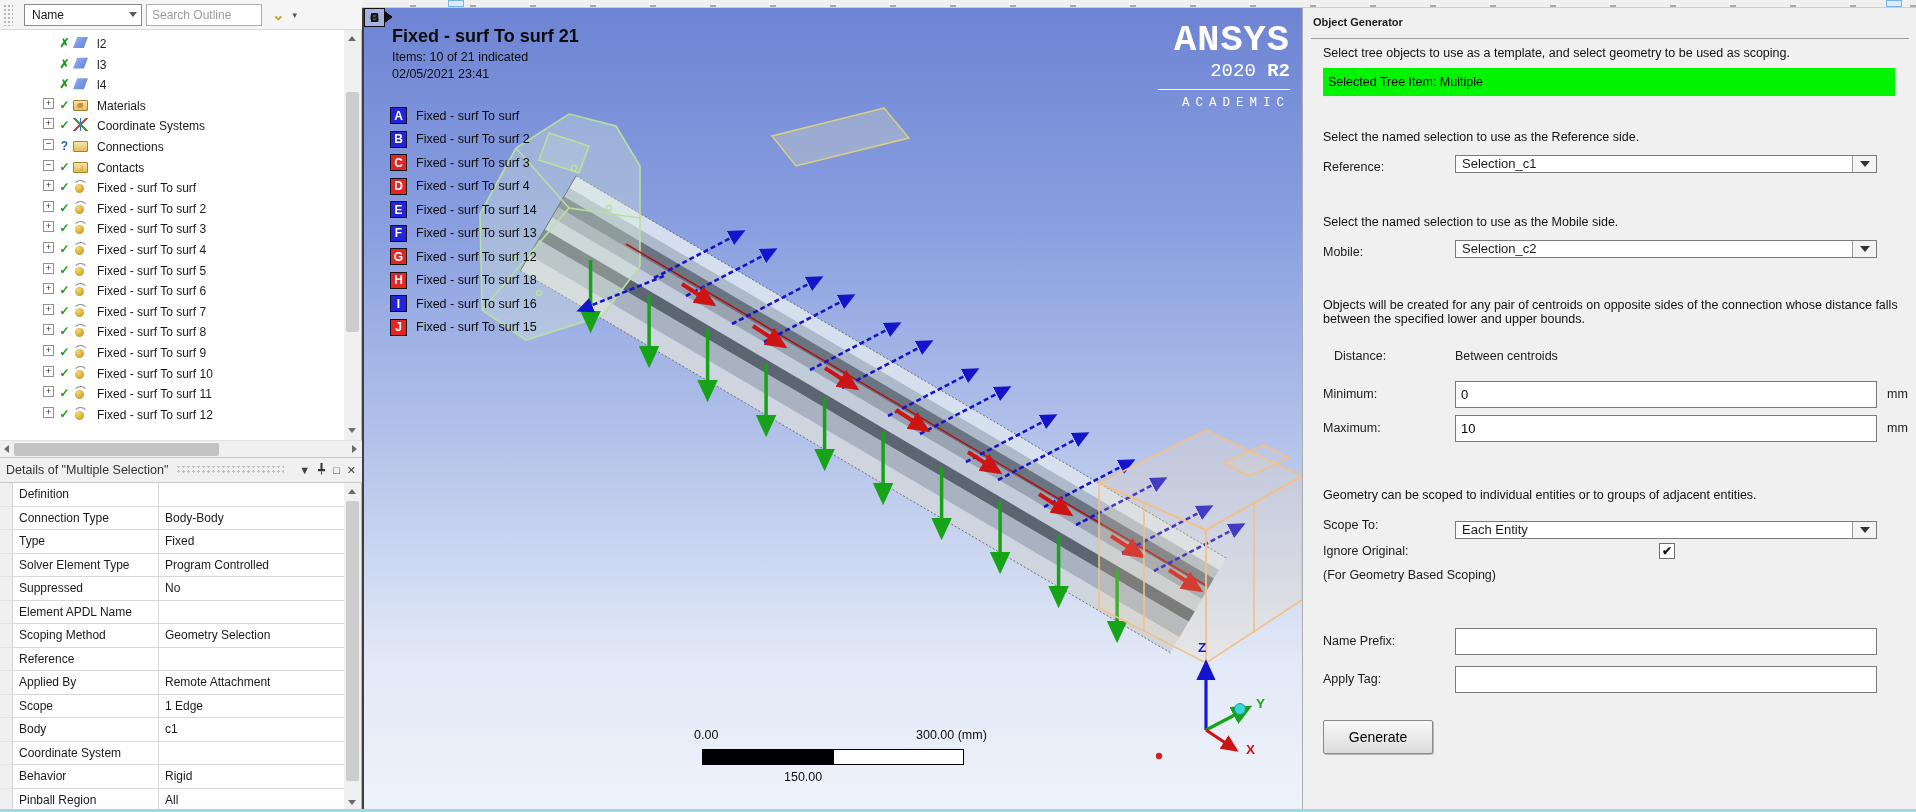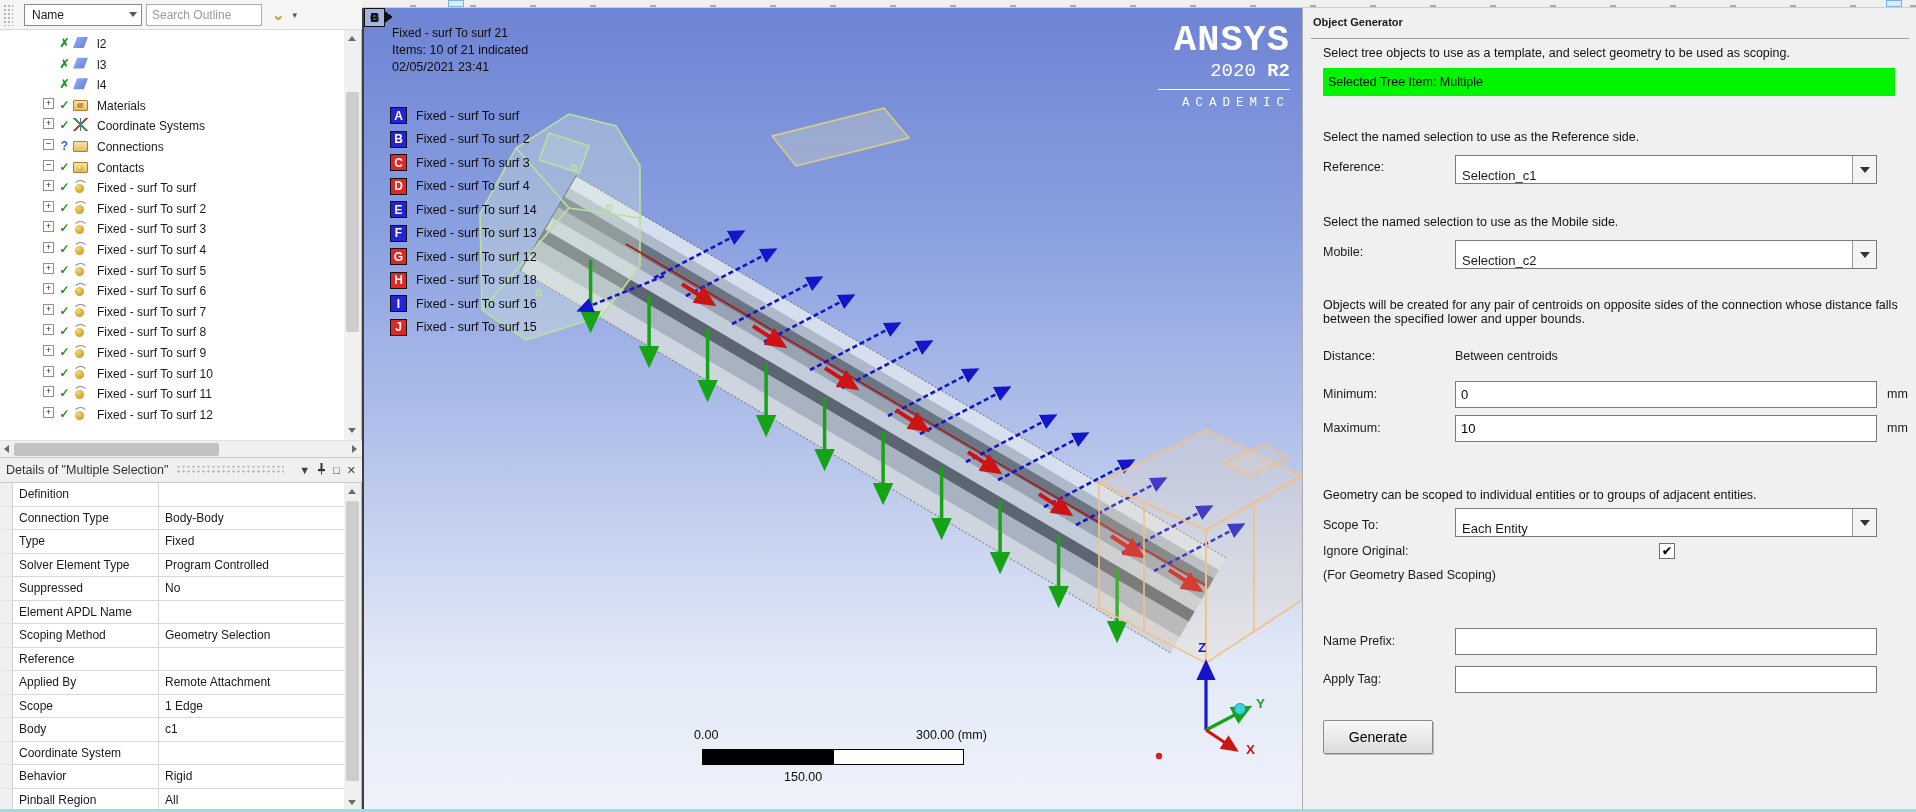--- a/index.html
+++ b/index.html
@@ -65,21 +65,21 @@
 
   
   #sliver { position:absolute; left:362px; top:0; width:1554px; height:8px; background:#f0f0f0; border-bottom:1px solid #cfcfcf;
     background-image:repeating-linear-gradient(90deg, transparent 0 34px, #a9a9a9 34px 40px); background-size:60px 3px; background-repeat:repeat-x; background-position:14px 5px; }
   .sliver-hl { position:absolute; top:0; width:16px; height:7px; border:1px solid #7ab4e4; background:#dceafc; }
 
   
   #viewport { position:absolute; left:362px; top:8px; width:940px; height:804px; border-left:2px solid #3d3d3d;
     background:linear-gradient(#6e84d4 0%, #8ba0e0 28%, #bac8ec 58%, #e3eaf7 82%, #eef2fa 100%); overflow:hidden; }
   #vp-head { position:absolute; left:28px; top:18px; color:#0c0c0c; }
-  #vp-head .t1 { font-weight:normal; font-size:12px; }
+  #vp-head .t1 { font-weight:bold; font-size:18px; }
   #vp-head .t2 { font-size:12.5px; margin-top:3px; }
   #legend { position:absolute; left:26px; top:96px; }
   .litem { display:flex; align-items:center; height:23.5px; }
   .lbox { width:17px; height:17px; border:1.5px solid #111; color:#fff; font-weight:bold; font-size:12px; display:flex; align-items:center; justify-content:center; flex:0 0 17px; }
   .lbox[data-color="blue"] { background:#2323d8; }
   .lbox[data-color="red"]  { background:#e42525; }
   .ltext { font-size:12.5px; margin-left:9px; color:#0c0c0c; }
   #ansys-logo { position:absolute; right:12px; top:14px; text-align:right; color:#fff;font-family:Liberation Mono, monospace; }
   #ansys-logo .brand { font-size:37px; font-weight:bold; letter-spacing:1px; line-height:36px; }
   #ansys-logo .ver { font-size:19px; margin-top:2px; }
@@ -99,21 +99,21 @@
   
   .triad-l { position:absolute; font-size:13.5px; font-weight:bold; }
 
   
   #gen-panel { position:absolute; left:1302px; top:8px; width:614px; height:804px; background:#f0f0f0; border-left:1px solid #adadad; font-size:12.5px; }
   #gen-panel .row-label { position:absolute; left:20px; }
   .gen-title { position:absolute; left:10px; top:8px; font-weight:bold; font-size:11px; }
   .gen-rule { position:absolute; left:8px; top:30px; width:598px; border-top:1px solid #9d9d9d; }
   .gen-hint { position:absolute; left:20px; color:#111; }
   .green-banner { position:absolute; left:20px; top:60px; width:572px; height:28px; background:#00f400; display:flex; align-items:center; padding-left:5px; color:#000; }
-  .combo { position:absolute; left:152px; width:422px; height:29px; background:#fff; border:1px solid #7a7a7a; display:flex; align-items:flex-end; justify-content:space-between; padding-left:6px; font-size:13px; }
+  .combo { position:absolute; left:152px; width:422px; height:18px; background:#fff; border:1px solid #7a7a7a; display:flex; align-items:flex-start; justify-content:space-between; padding-left:6px; font-size:13px; }
   .combo .cbtn { width:24px; height:100%; border-left:1px solid #9a9a9a; background:#f4f4f4; display:flex; align-items:center; justify-content:center; }
   .combo .cbtn i { width:0; height:0; border-left:5px solid transparent; border-right:5px solid transparent; border-top:6px solid #333; }
   .tinput { position:absolute; left:152px; width:422px; height:27px; border:1px solid #7a7a7a; background:#fff; font-size:13px; padding:0 5px; font-family:"Liberation Sans",sans-serif; }
   .unit { position:absolute; left:584px; }
   .cb { position:absolute; left:356px; width:16px; height:16px; border:1px solid #707070; background:#fff; font-size:12px; font-weight:bold; color:#111; display:flex; align-items:center; justify-content:center; }
   #generate-btn { position:absolute; left:20px; top:712px; width:110px; height:34px; background:linear-gradient(#f8f8f8,#dcdcdc); border:1px solid #8a8a8a; border-radius:2px; font-size:14px; font-family:"Liberation Sans",sans-serif; box-shadow:1px 1px 0 #bbb; }
 
   #bottom-strip { position:absolute; left:0; bottom:0; width:1916px; height:3px; background:#9fd8e6; }
 </style>
 </head>
@@ -619,34 +619,34 @@
   <div class="gen-hint" style="top:207px;">Select the named selection to use as the Mobile side.</div>
   <div class="row-label" style="top:237px;">Mobile:</div>
   <div class="combo" style="top:232px;">
     <span>Selection_c2</span>
     <span class="cbtn">
         <i></i>
       </span>
   </div>
 
   <div class="gen-hint" style="top:290px; width:578px;">Objects will be created for any pair of centroids on opposite sides of the connection whose distance falls between the specified lower and upper bounds.</div>
-  <div class="row-label" style="top:341px;">Distance:</div>
+  <div class="row-label" style="top:341px;margin-left:11px;">Distance:</div>
   <div class="abs" style="left:152px; top:341px;">Between centroids</div>
 
   <div class="row-label" style="top:379px;">Minimum:</div>
   <input class="tinput" style="top: 373px;" value="0">
   <span class="unit" style="top:379px;">mm</span>
 
   <div class="row-label" style="top:413px;">Maximum:</div>
   <input class="tinput" style="top: 407px;" value="10">
   <span class="unit" style="top:413px;">mm</span>
 
   <div class="gen-hint" style="top:480px;">Geometry can be scoped to individual entities or to groups of adjacent entities.</div>
   <div class="row-label" style="top:510px;">Scope To:</div>
-  <div class="combo" style="top:500px;gap:45px;">
+  <div class="combo" style="top:513px;gap:45px;">
     <span>Each Entity</span>
     <span class="cbtn">
         <i></i>
       </span>
   </div>
 
   <div class="row-label" style="top:536px;">Ignore Original:</div>
   <span class="cb" style="top:535px;">✔</span>
   <div class="row-label" style="top:560px;">(For Geometry Based Scoping)</div>
 

